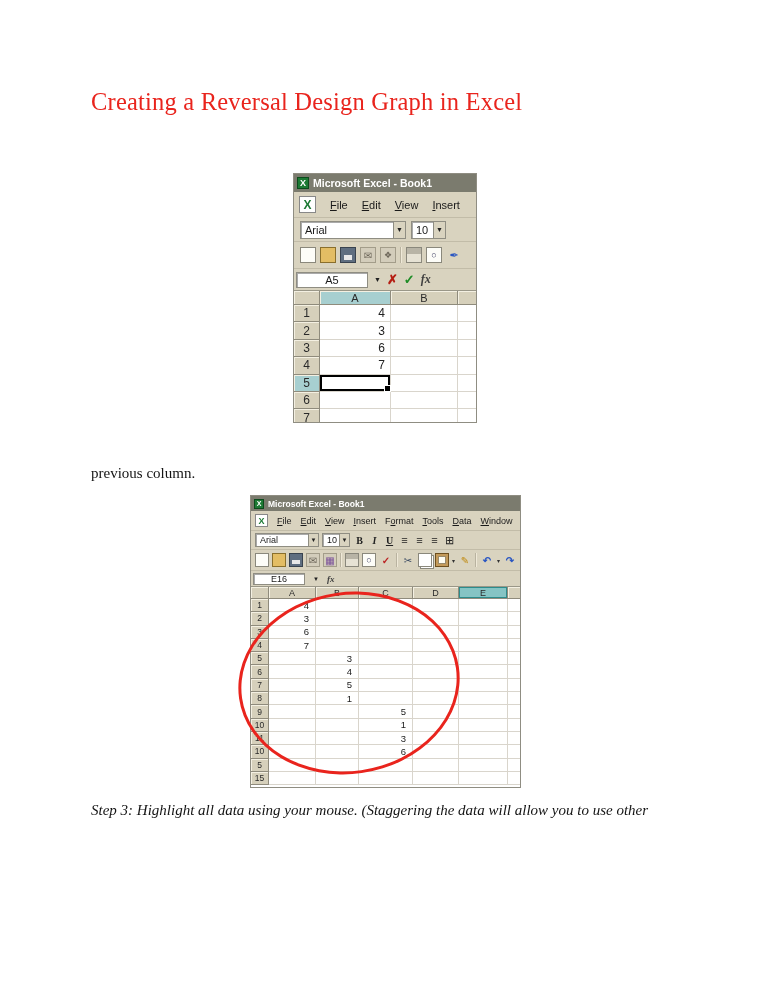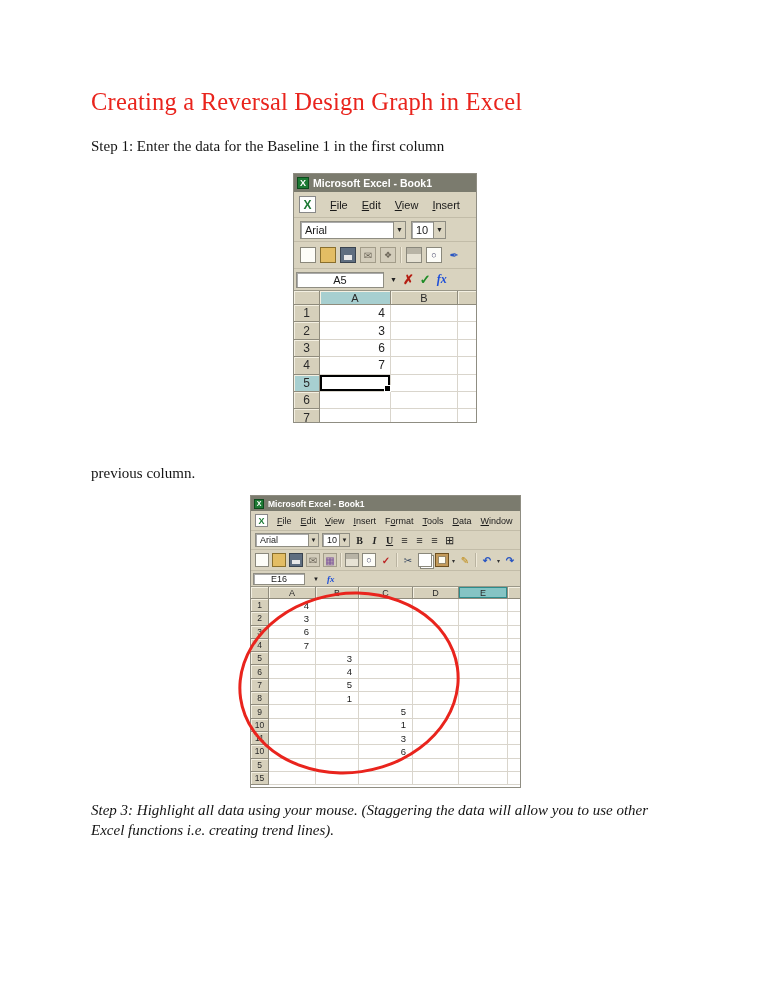--- a/index.html
+++ b/index.html
@@ -67,21 +67,21 @@
   .fmtbtn { display:inline-flex; align-items:center; justify-content:center; color:#222; flex:none; }
   .fmtbtn.b { font-family:"Liberation Serif",serif; font-weight:bold; }
   .fmtbtn.i { font-family:"Liberation Serif",serif; font-style:italic; font-weight:bold; }
   .fmtbtn.u { font-family:"Liberation Serif",serif; text-decoration:underline; font-weight:bold; }
   .formulabar { display:flex; align-items:center; background:#d9d3bf; border-bottom:1px solid #9a9788; }
   .namebox { background:#fff; border:1px solid #8f8d82; box-shadow:inset 1px 1px 0 #aaa;
              display:flex; align-items:center; justify-content:center; }
   .fb-dd { color:#222; }
   .cancel-x { color:#b51d12; font-weight:bold; }
   .enter-ck { color:#1e8c26; font-weight:bold; }
-  .fx-lbl { font-family:"Liberation Serif",serif; font-style:italic; font-weight:bold; color:#1d4ed8; }
+  .fx-lbl { font-family:"Liberation Serif",serif; font-style:italic; font-weight:bold; color:#404040; }
   
   .grid { background:#fff; overflow:hidden; position:relative; }
   .grow { display:flex; }
   .gc { flex:none; display:flex; align-items:center; position:relative; }
   .hdr { background:#d6d0bb; justify-content:center; color:#2a2a2a;
          border-right:1px solid #8f8b7c; border-bottom:1px solid #8f8b7c;
          box-shadow: inset 1px 1px 0 #f4f0e2; }
   .hdr.teal { background:#a7cfd0; }
   .hdr.teal2 { background:#85c4c4; box-shadow: inset 0 0 0 1px #2d8c8c; }
   .cell { background:#fff; justify-content:flex-end;
@@ -97,21 +97,21 @@
   .xl1 .doc-icon { width:17px; height:17px; font-size:12px; }
   .xl1 .bar { height:24px; padding-left:6px; gap:5px; font-size:11px; }
   .xl1 .combo.font { width:106px; height:18px; }
   .xl1 .combo.size { width:35px; height:18px; }
   .xl1 .dd { width:12px; font-size:7px; }
   .xl1 .toolbar { height:27px; display:flex; align-items:center; gap:4px; padding-left:6px;
                   background:#d9d3bf; border-bottom:1px solid #c2bca8; }
   .xl1 .tbicon { width:16px; height:16px; font-size:11px; }
   .xl1 .tbsep { height:16px; }
   .xl1 .formulabar { height:22px; gap:6px; padding-left:2px; font-size:11px; }
-  .xl1 .namebox { width:88px; height:16px; }
+  .xl1 .namebox { width:72px; height:16px; }
   .xl1 .fb-dd { font-size:7px; }
   .xl1 .cancel-x, .xl1 .enter-ck { font-size:13px; }
   .xl1 .fx-lbl { font-size:12px; }
   .xl1 .grid { height:133px; }
   .xl1 .ghead .gc { height:14px; font-size:11px; }
   .xl1 .gr .gc { height:17.4px; font-size:12px; }
   .xl1 .cell { padding-right:5px; }
   
   .xl2 { left:250px; top:495px; width:271px; height:293px; }
   .xl2 .titlebar { height:15px; font-size:8.5px; }
@@ -144,23 +144,20 @@
     transform: rotate(-8deg); z-index:6; pointer-events:none;
   }
 </style>
 </head>
 <body>
 
 <div class="page" style="--accent-red: #e9241d;">
 
   <h1 class="doc-title">Creating a Reversal Design Graph in Excel</h1>
 
-  <p class="step step1">
-    <span>Step 1:  Enter the data for the Baseline 1 in the first column</span>
-  </p>
 
   <div class="xl xl1">
     <div class="titlebar">
       <span class="app-icon">X</span>
       <span>Microsoft Excel - Book1</span>
     </div>
     <div class="menubar">
       <span class="doc-icon">X</span>
       <span id="xl1-menus" style="display:flex;gap:14px;">
           <span class="menu-item"><u>F</u>ile</span>
@@ -453,16 +450,15 @@
           <span class="gc cell" style="width: 49px;"></span>
           <span class="gc cell" style="width: 15px;"></span>
         </div>
       </div>
   </div>
 
   <div class="annotation-ellipse"></div>
 
   <p class="step step3">
     <span>Step 3:  Highlight all data using your mouse.  (Staggering the data will allow you to use other</span><br>
-    <span>Excel functions i.e. creating trend lines).</span>
   </p>
 
 </div>
 
 </body></html>

